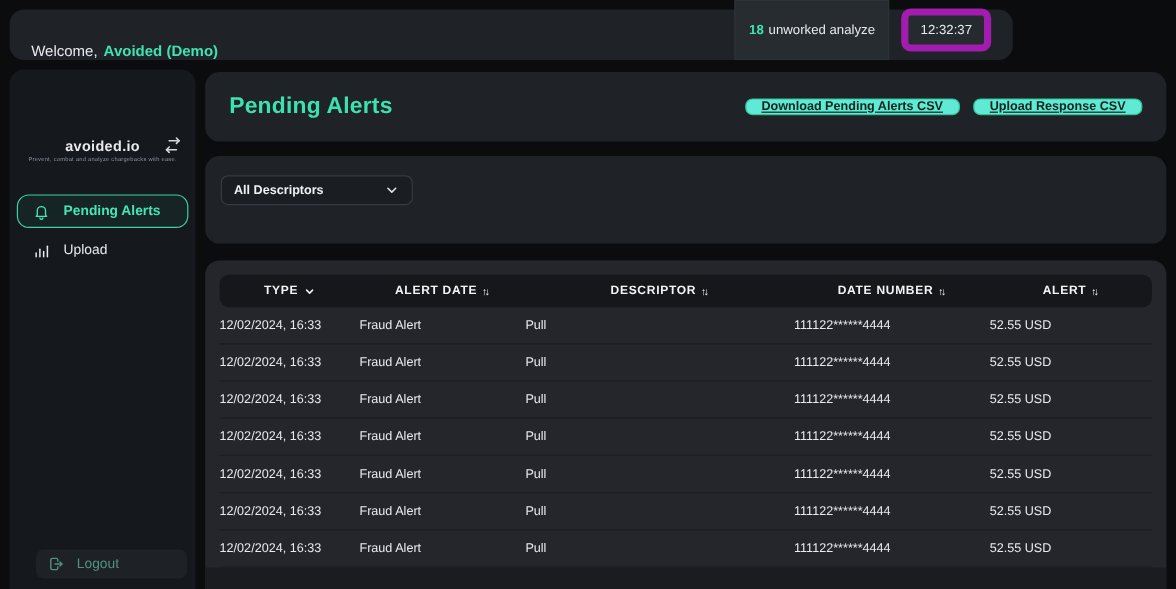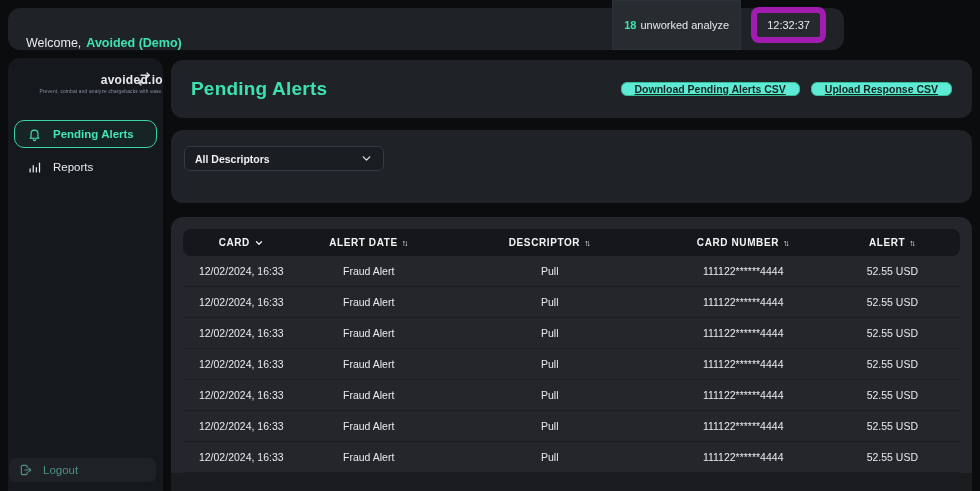--- a/index.html
+++ b/index.html
@@ -24,37 +24,37 @@
     font-size:11px; display:flex; align-items:center; gap:4px; border:1px solid #2c3237;
   }
   .badge .count { color:#3ee3b0; font-weight:bold; }
   .clock { background:#242a2e; border-radius:8px; padding:6px 10px; font-size:11px; border:6px solid #a21caf; }
 
   
   .sidebar {
     position:absolute; left:8px; top:58px; width:155px; height:433px;
     background:#15181c; border-radius:12px 12px 0 0;
   }
-  .logo-row { position:relative; padding-top:15px; text-align:right; }
+  .logo-row { position:relative; padding-top:15px; text-align:center;margin-top:42px; }
   .logo-name { font-size:12px; font-weight:bold; letter-spacing:0.3px; }
   .logo-tagline { font-size:4.8px; color:#8d92a3; margin-top:2px; letter-spacing:0.2px; }
   .collapse-btn {
     position:absolute; right:8px; top:11px; width:22px; height:22px;
     background:none; border:none; color:#d6d9dd; cursor:pointer; padding:0;
   }
   .nav { margin-top:26px; display:flex; flex-direction:column; gap:5px; padding:0 6px; }
   .nav-item {
     display:flex; align-items:center; gap:11px; height:28px; padding:0 12px;
     border:1px solid transparent; border-radius:10px; font-size:11.5px; color:#e8eaed;
     cursor:pointer;
   }
   .nav-item .icon { display:flex; width:15px; }
   .nav-item.active { color:#43e6b4; border-color:#3bd2a4; background:rgba(67,230,180,0.06); font-weight:bold; }
   .logout-btn {
-    position:absolute; left:1px; right:7px; bottom:9px; height:24px;
+    position:absolute; left:22px; right:7px; bottom:9px; height:24px;
     background:#1e2126; border:none; border-radius:6px; color:#4f9183;
     display:flex; align-items:center; gap:10px; padding:0 10px;
     font-size:11.5px; font-family:inherit; cursor:pointer;
   }
   .logout-btn .icon { display:flex; width:14px; }
 
   
   .main { position:absolute; left:171px; top:58px; width:801px; }
   .header-card {
     position:absolute; top:2px; left:0; width:801px; height:58px;
@@ -66,21 +66,21 @@
   .csv-btn {
     background:#5eead4; color:#13231d; border:1px solid #35bf97; border-radius:6px;
     padding:0 13px; font-size:10.5px; font-weight:bold; font-family:inherit; cursor:pointer;text-decoration:underline;
   }
   .filter-card {
     position:absolute; top:72px; left:0; width:801px; height:73px;
     background:#1f2227; border-radius:12px; padding:16px 13px 0;
   }
   .filter-label { font-size:10.5px; font-weight:bold; margin-bottom:9px; margin-left:1px; }
   .select-box {
-    width:200px; height:25px; background:#1a1d21; border:1px solid #363b42; border-radius:6px;
+    width:160px; height:25px; background:#1a1d21; border:1px solid #363b42; border-radius:6px;
     display:flex; align-items:center; padding:0 10px; font-size:10.5px; font-weight:bold;
     cursor:pointer; color:#eef0f2;
   }
   .select-box .chev { margin-left:auto; display:flex; color:#dfe2e6; }
 
   
   .table-card {
     position:absolute; top:159px; left:0; width:801px; height:274px;
     background:#24262b; border-radius:12px 12px 0 0; padding:12px 12px 0; overflow:hidden;
   }
@@ -90,21 +90,21 @@
   }
   .th {
     font-size:10px; font-weight:bold; letter-spacing:0.6px; text-align:center;
     display:flex; align-items:center; justify-content:center; gap:4px; color:#f3f4f6;
   }
   .sort-glyph { font-size:8.5px; letter-spacing:-2px; padding-right:2px; color:#f3f4f6; }
   .th .chev-s { display:flex; color:#f3f4f6; }
   .tbody .grid-row {
     height:31px; align-items:center; border-bottom:1px solid #1b1d21;
   }
-  .td { font-size:10.5px; text-align:center; color:#e8eaed; }
+  .td { font-size:10.5px; color:#e8eaed; }
   .table-footer-strip { height:20px; background:#1a1c20; margin:0 -12px; }
 </style>
 </head>
 <body>
 
 <header class="topbar">
   <span class="welcome">Welcome,</span>
   <span class="account-name">Avoided (Demo)</span>
   <div class="topbar-right">
     <div class="badge">
@@ -142,21 +142,21 @@
       </div>
       <div class="nav-item">
         <span class="icon">
           <svg width="15" height="15" viewBox="0 0 24 24" fill="none" stroke="currentColor" stroke-width="2" stroke-linecap="round">
             <path d="M5 19v-5"></path>
             <path d="M10 19V9"></path>
             <path d="M15 19v-7"></path>
             <path d="M20 19V5"></path>
           </svg>
         </span>
-        <span>Reports</span>
+        <span>Upload</span>
       </div>
     </nav>
   <button class="logout-btn">
     <span class="icon">
       <svg width="14" height="14" viewBox="0 0 24 24" fill="none" stroke="currentColor" stroke-width="2" stroke-linecap="round" stroke-linejoin="round">
           <path d="M14 8V6a2 2 0 0 0-2-2H6a2 2 0 0 0-2 2v12a2 2 0 0 0 2 2h6a2 2 0 0 0 2-2v-2"></path>
           <path d="M10 12h10"></path>
           <path d="M17 9l3 3-3 3"></path>
         </svg>
     </span>
@@ -180,37 +180,37 @@
         <svg width="13" height="13" viewBox="0 0 24 24" fill="none" stroke="currentColor" stroke-width="2.4" stroke-linecap="round" stroke-linejoin="round">
             <path d="M6 9l6 6 6-6"></path>
           </svg>
       </span>
     </div>
   </section>
 
   <section class="table-card">
     <div class="thead grid-row" id="thead">
         <div class="th">
-          <span>CARD</span>
+          <span>TYPE</span>
           <span class="chev-s">
             <svg width="10" height="10" viewBox="0 0 24 24" fill="none" stroke="currentColor" stroke-width="3" stroke-linecap="round" stroke-linejoin="round">
               <path d="M6 9l6 6 6-6"></path>
             </svg>
           </span>
         </div>
         <div class="th">
           <span>ALERT DATE</span>
           <span class="sort-glyph">↑↓</span>
         </div>
         <div class="th">
           <span>DESCRIPTOR</span>
           <span class="sort-glyph">↑↓</span>
         </div>
         <div class="th">
-          <span>CARD NUMBER</span>
+          <span>DATE NUMBER</span>
           <span class="sort-glyph">↑↓</span>
         </div>
         <div class="th">
           <span>ALERT</span>
           <span class="sort-glyph">↑↓</span>
         </div>
       </div>
     <div class="tbody" id="tbody">
         <div class="grid-row">
           <div class="td">12/02/2024, 16:33</div>

